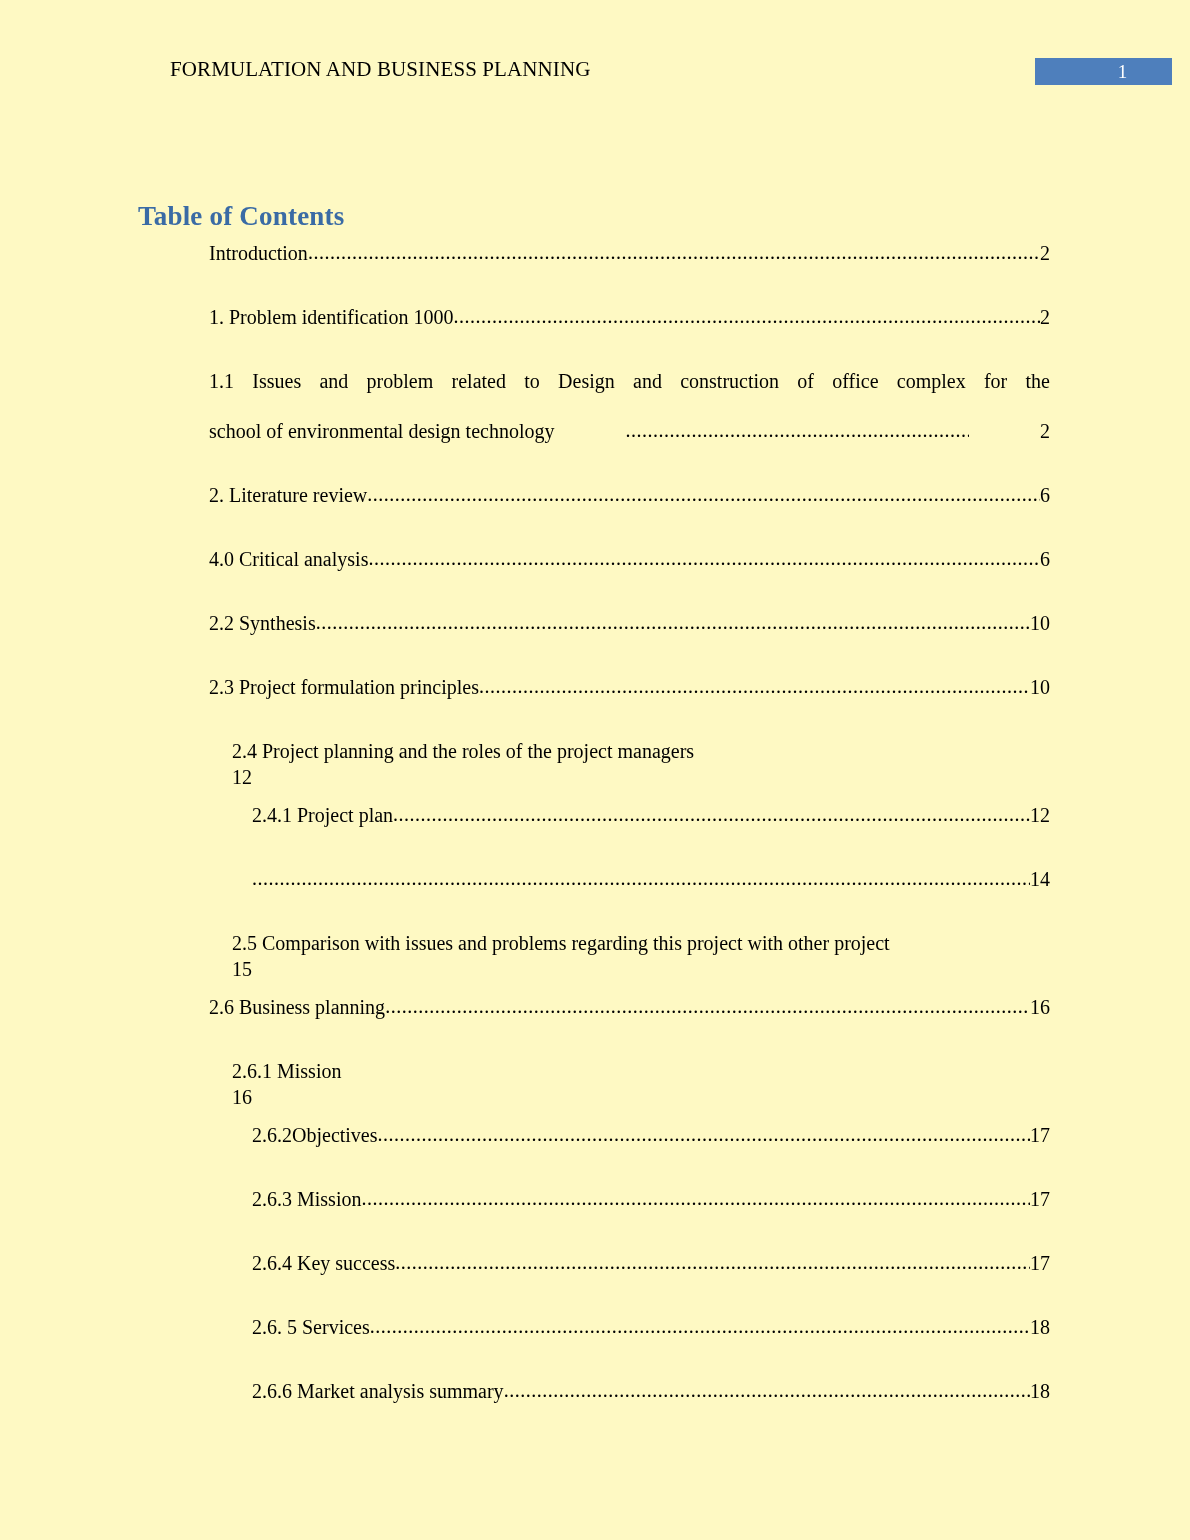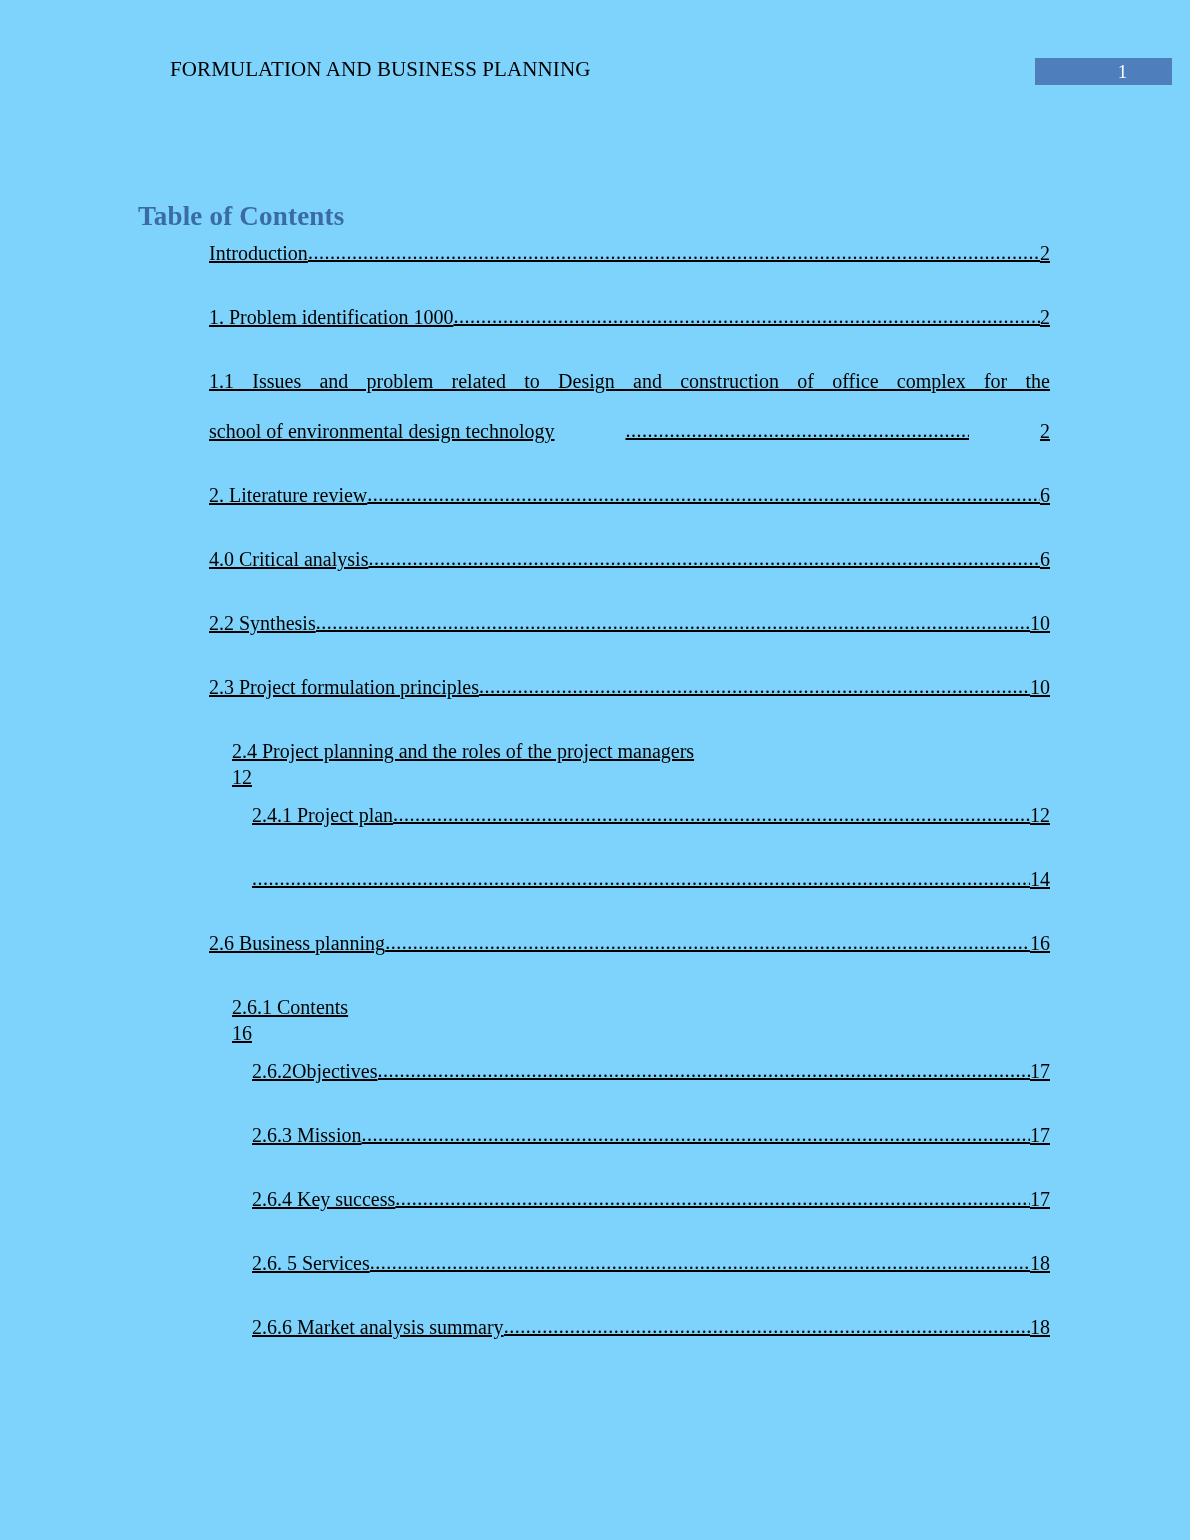--- a/index.html
+++ b/index.html
@@ -9,21 +9,21 @@
     background: #ffffff;
   }
   body {
     font-family: "Liberation Serif", "DejaVu Serif", serif;
     color: #000000;
   }
   .page {
     position: relative;
     width: 1190px;
     height: 1540px;
-    background: #7dd3fc;
+    background: #fef9c3;
     overflow: hidden;
     margin: 0 auto;
   }
 
   
   .page-header {
     position: absolute;
     left: 0;
     top: 0;
     width: 1190px;
@@ -75,21 +75,20 @@
     line-height: 32px;
     color: #3A6BA5;
     margin: 0 0 8px 0;
     letter-spacing: 0.2px;
   }
 
   .toc-list {
     list-style: none;
     margin: 0;
     padding: 0;
-    text-decoration: underline;
   }
 
   .toc-entry {
     position: relative;
     font-size: 20px;
     line-height: 26px;
     height: 26px;
     margin-bottom: 38px;
     display: flex;
     align-items: baseline;
@@ -208,27 +207,32 @@
         </div>
         <div class="toc-entry lvl3">
           <span class="toc-label">2.4.1 Project plan</span>
           <span class="toc-dots"></span>
           <span class="toc-page">12</span>
         </div>
         <div class="toc-entry lvl3">
           <span class="toc-dots"></span>
           <span class="toc-page">14</span>
         </div>
+        <div class="toc-entry lvl2">
+          <span class="toc-label">2.5 Comparison with issues and problems regarding this project with other project</span>
+          <span class="toc-dots"></span>
+          <span class="toc-page">15</span>
+        </div>
         <div class="toc-entry lvl1">
           <span class="toc-label">2.6 Business planning</span>
           <span class="toc-dots"></span>
           <span class="toc-page">16</span>
         </div>
         <div class="toc-entry lvl2">
-          <span class="toc-label">2.6.1 Contents</span>
+          <span class="toc-label">2.6.1 Mission</span>
           <span class="toc-dots"></span>
           <span class="toc-page">16</span>
         </div>
         <div class="toc-entry lvl3">
           <span class="toc-label">2.6.2Objectives</span>
           <span class="toc-dots"></span>
           <span class="toc-page">17</span>
         </div>
         <div class="toc-entry lvl3">
           <span class="toc-label">2.6.3 Mission</span>

